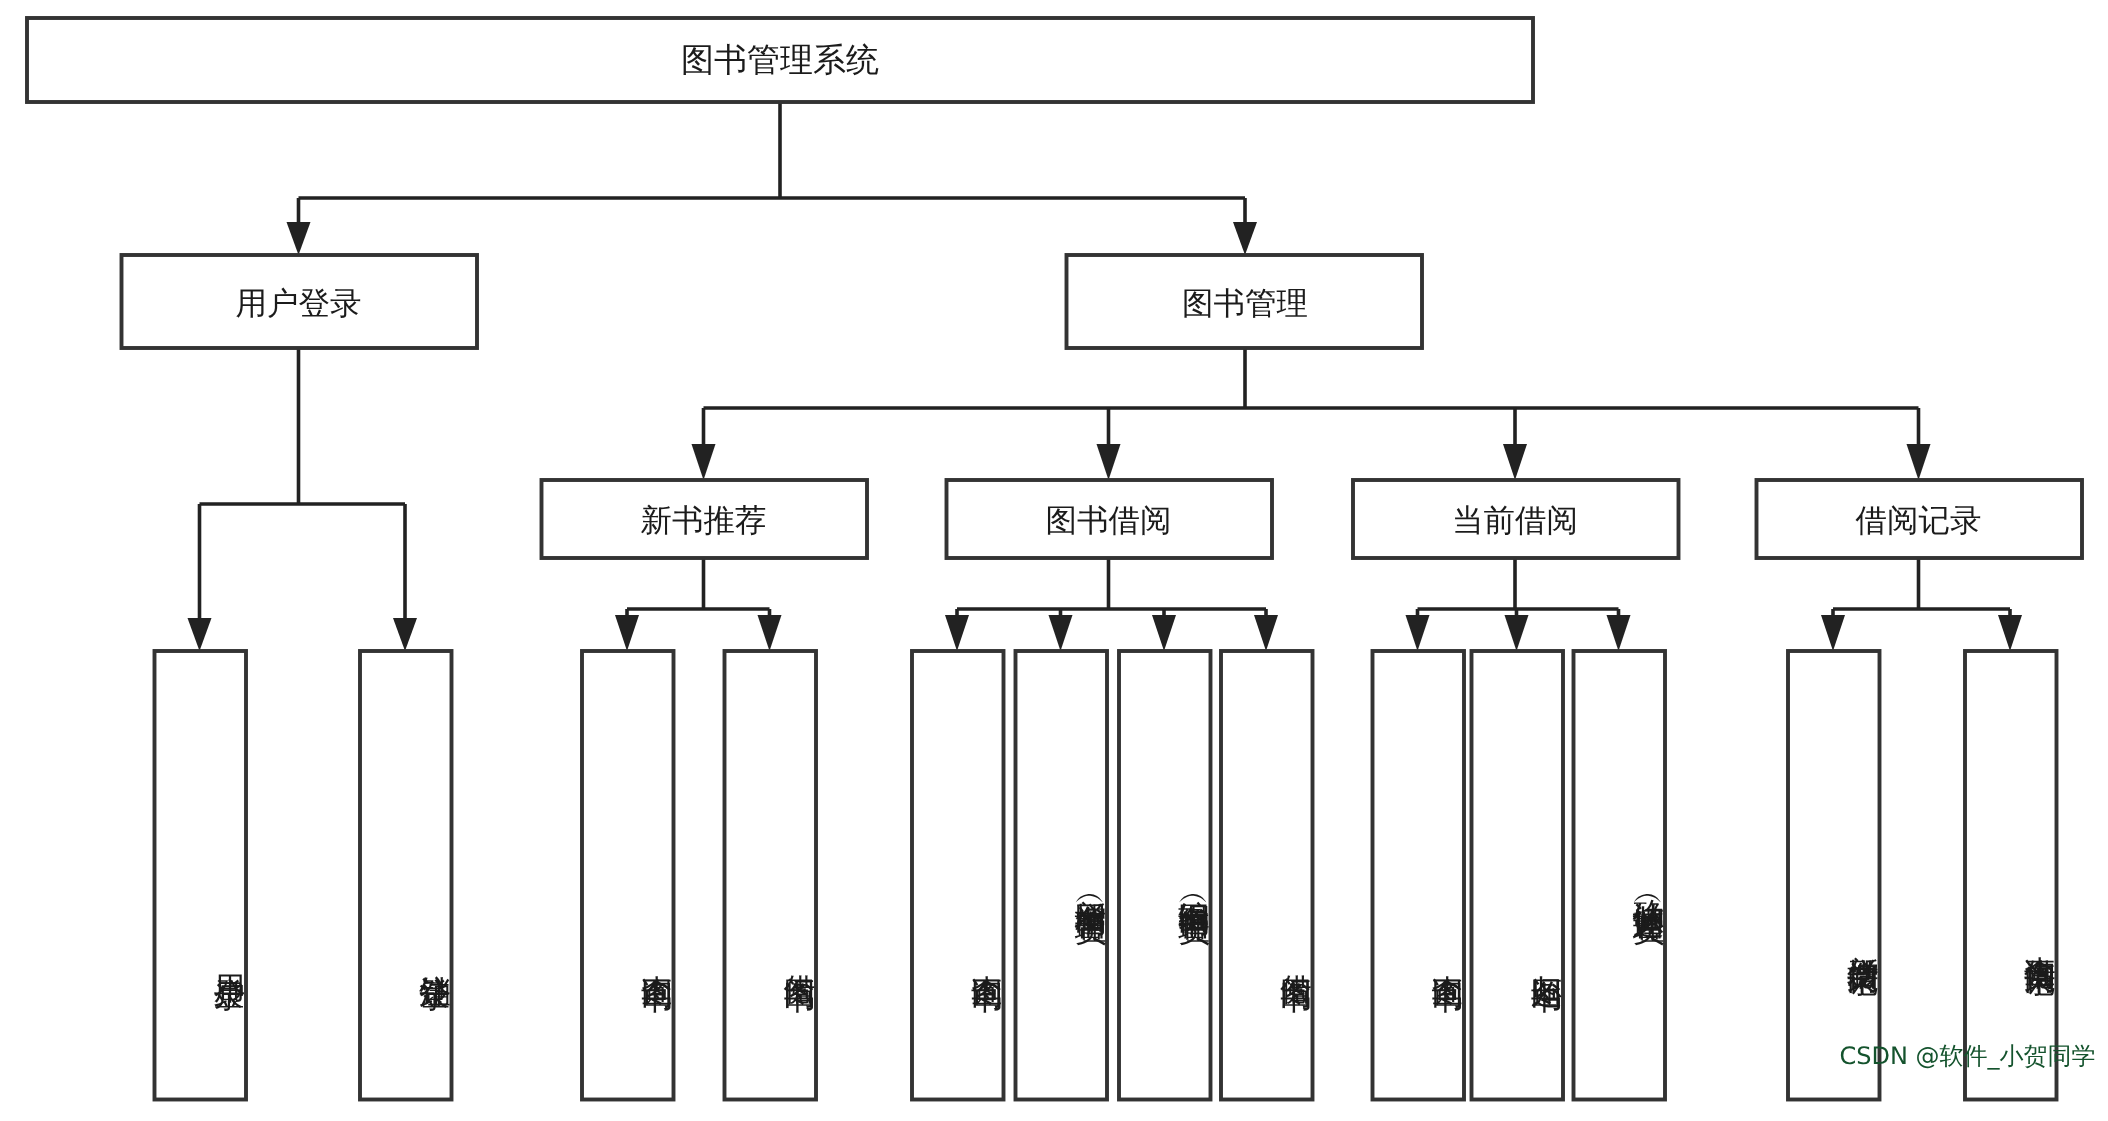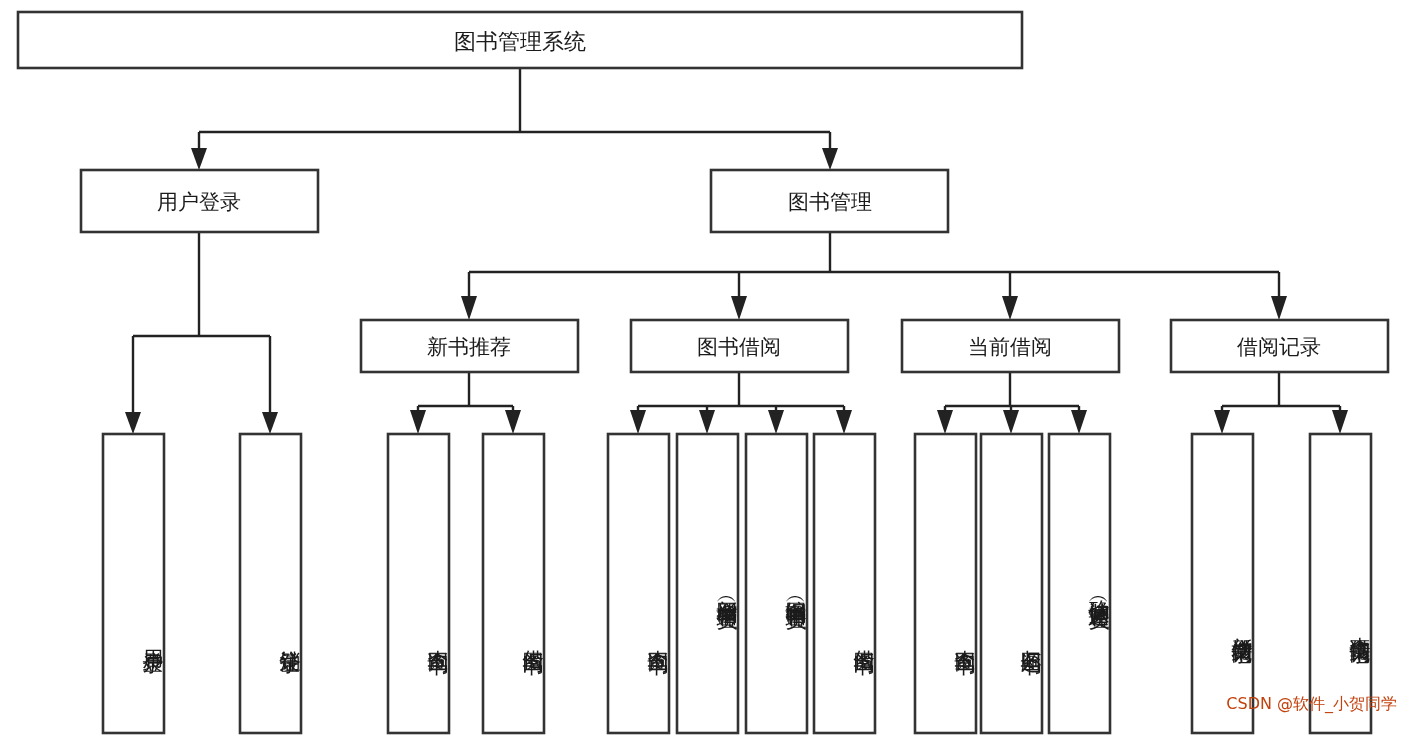--- a/index.html
+++ b/index.html
@@ -68,21 +68,21 @@
     text-align: center;
     white-space: nowrap;
     user-select: none;
   }
   #watermark {
     position: absolute;
     right: 8px;
     bottom: 6px;
     font-family: "DejaVu Sans", "Liberation Sans", sans-serif;
     font-size: 16px;
-    color: #c2410c;
+    color: #14532d;
     white-space: nowrap;
     user-select: none;
   }
 </style>
 </head>
 <body>
 
 <div id="diagram-root">
 
   <svg class="diagram-svg" viewBox="0 0 1405 747" xmlns="http://www.w3.org/2000/svg">

